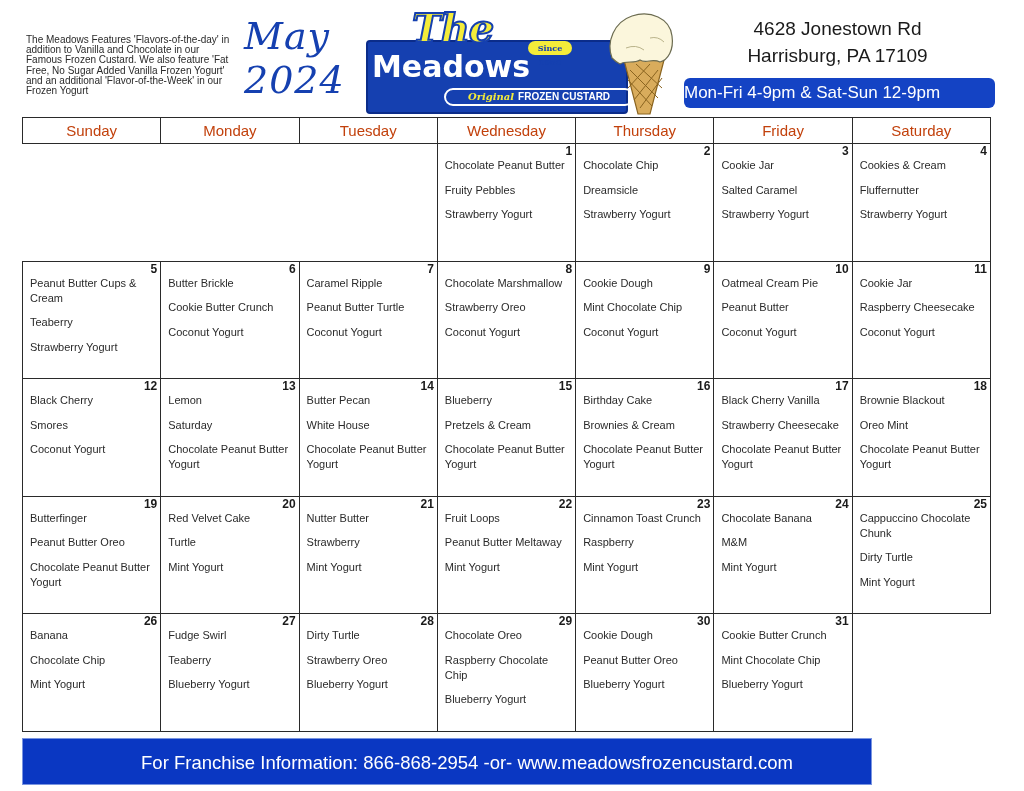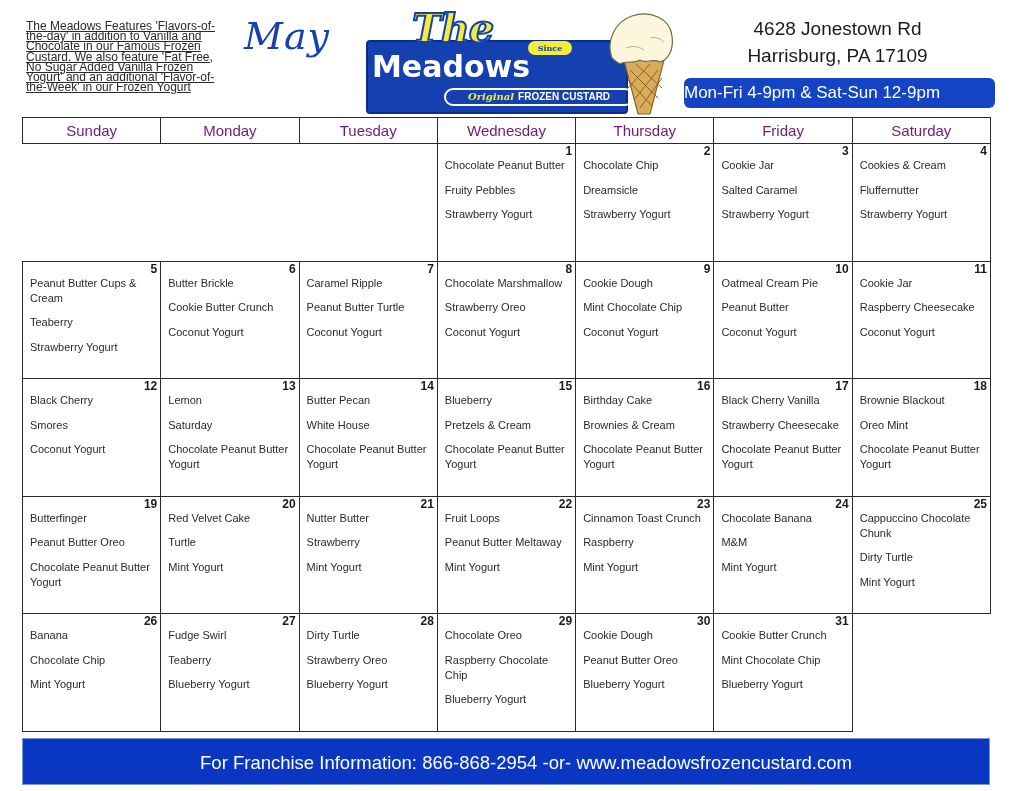--- a/index.html
+++ b/index.html
@@ -1,21 +1,21 @@
 <!DOCTYPE html>
 <html><head>
 <meta charset="utf-8">
 <style>
   * { box-sizing: border-box; margin: 0; padding: 0; }
   html, body { width: 1024px; height: 791px; background: #ffffff; overflow: hidden; }
   body { position: relative; font-family: "Liberation Sans", sans-serif; color: #1a1a1a; }
 
   .intro {
-    position: absolute; left: 26px; top: 21px; width: 205px;
-    font-size: 12px; line-height: 10.2px; color: #2a2a2a; text-decoration: underline;
+    position: absolute; left: 26px; top: 35px; width: 205px;
+    font-size: 10px; line-height: 10.2px; color: #2a2a2a;
   }
   .month-year {
     position: absolute; left: 244px; top: 14px; width: 100px;
     font-family: "DejaVu Serif", serif; font-style: italic;
     color: #1540b0; text-align: left; line-height: 44px;
     font-size: 38px; letter-spacing: 1px;
   }
   .month-year div { display: block; }
 
   .logo { position: absolute; left: 362px; top: 4px; width: 312px; height: 112px; }
@@ -56,48 +56,49 @@
     background: #1443c4; border-radius: 6px; color: #ffffff; 
     font-size: 17px; line-height: 30px;
   }
 
   .calendar {
     position: absolute; left: 22px; top: 117px; width: 969px;
     border-collapse: collapse; table-layout: fixed;
   }
   .calendar th {
     height: 26px; border: 1.5px solid #2a2a2a; font-weight: normal; font-size: 15px;
-    color: #701a75; text-align: center; vertical-align: middle;
+    color: #c2410c; text-align: center; vertical-align: middle;
   }
   .calendar td {
     height: 117.5px; border: 1.5px solid #2a2a2a; vertical-align: top; position: relative;
     padding: 0;
   }
   .calendar td.empty { border: none; }
   .calendar td.empty.first-row { border-left: none; border-right: none; border-bottom: 1.5px solid #2a2a2a; }
   .daynum {
     position: absolute; right: 3px; top: 0px; font-weight: bold; font-size: 12px; line-height: 14px;
   }
   .flavors { padding: 14px 6px 0 7px; }
   .flavor { font-size: 11px; line-height: 15px; color: #2a2a2a; margin-bottom: 9.5px; }
 
   .footer {
-    position: absolute; left: 22px; top: 738px; width: 968px; height: 47px;
+    position: absolute; left: 22px; top: 738px; width: 850px; height: 47px;
     background: #0a37c2; color: #ffffff; text-align: center;
     font-size: 18.5px; line-height: 47px; padding-left: 40px;
     border: 1px solid #7a95e0;
   }
 </style>
 </head>
 <body>
 
 <div class="intro">The Meadows Features 'Flavors-of-the-day' in addition to Vanilla and Chocolate in our Famous Frozen Custard.  We also feature 'Fat Free, No Sugar Added Vanilla Frozen Yogurt' and an additional 'Flavor-of-the-Week' in our Frozen Yogurt</div>
 
 <div class="month-year">
   <div>May</div>
+  <div>2024</div>
 </div>
 
 <div class="logo">
   <div class="logo-box"></div>
   <div class="logo-the">The</div>
   <div class="logo-since">Since 1950</div>
   <div class="logo-meadows">Meadows</div>
   <div class="logo-strip">
     <span class="orig">Original</span><span>FROZEN CUSTARD</span>
   </div>

